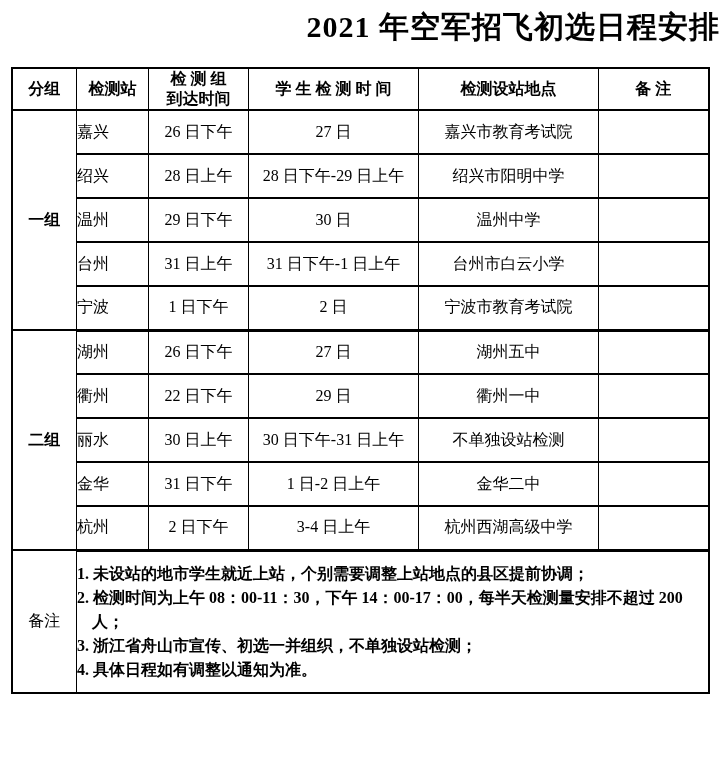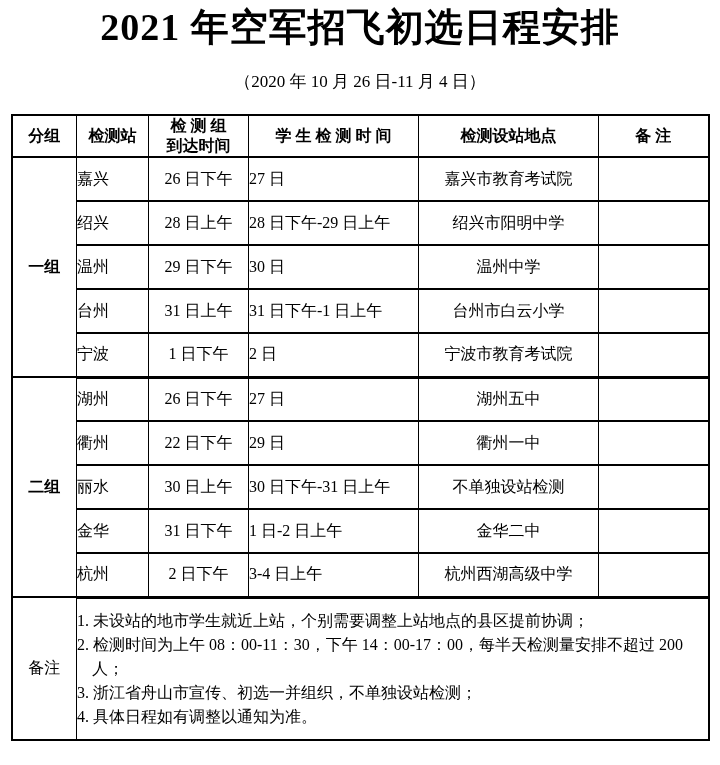--- a/index.html
+++ b/index.html
@@ -9,22 +9,22 @@
   }
   body {
     width: 720px;
     height: 765px;
     color: #000;
     font-family: "Liberation Serif", "DejaVu Serif", serif;
     overflow: hidden;
   }
   .page-title {
     margin: 8px 0 12px 0;
-    text-align: center;
-    font-size: 38px;
+    text-align: right;
+    font-size: 30px;
     font-weight: bold;
     line-height: 38px;
     letter-spacing: 1px;
   }
   .page-subtitle {
     margin-top: 25px;
     text-align: center;
     font-size: 17px;
     line-height: 22px;
   }
@@ -52,48 +52,48 @@
     border-bottom-width: 3px;
     line-height: 20px;
   }
   td.group-label-cell {
     text-align: center;
     vertical-align: middle;
     font-weight: bold;
   }
   td.station-cell { text-align: left; }
   td.arrival-cell { text-align: center; }
-  td.student-cell { text-align: left; padding-left: 8px; }
+  td.student-cell { text-align: center; padding-left: 8px; }
   td.location-cell { text-align: center; }
   td.remark-cell { }
   tr.group-end td { border-bottom-width: 3px; }
   tr.notes-row { height: 143px; }
   td.notes-label {
     text-align: center;
     vertical-align: middle;
     margin-top: 40px;
   }
   td.notes-cell {
     vertical-align: middle;
     padding: 10px 8px 10px 10px;
+    font-weight: bold;
   }
   .note-item {
     line-height: 24px;
     padding-left: 15px;
     text-indent: -15px;
   }
 </style>
 </head>
 <body>
 
 <div class="page">
 
   <h1 class="page-title">2021 年空军招飞初选日程安排</h1>
 
-  <div class="page-subtitle">（2020 年 10 月 26 日-11 月 4 日）</div>
 
   <table class="schedule">
     <colgroup>
       <col style="width:65px">
       <col style="width:72px">
       <col style="width:100px">
       <col style="width:170px">
       <col style="width:180px">
       <col style="width:110px">
     </colgroup>

